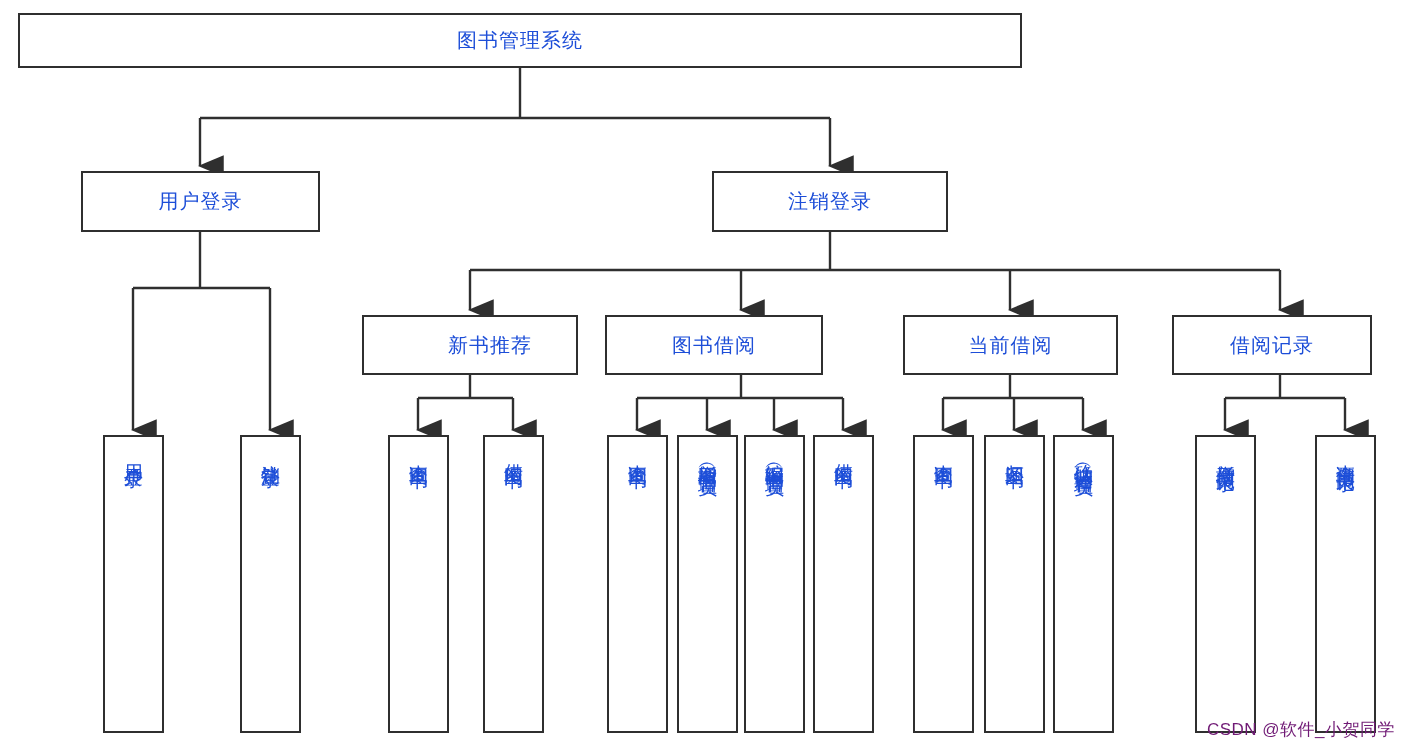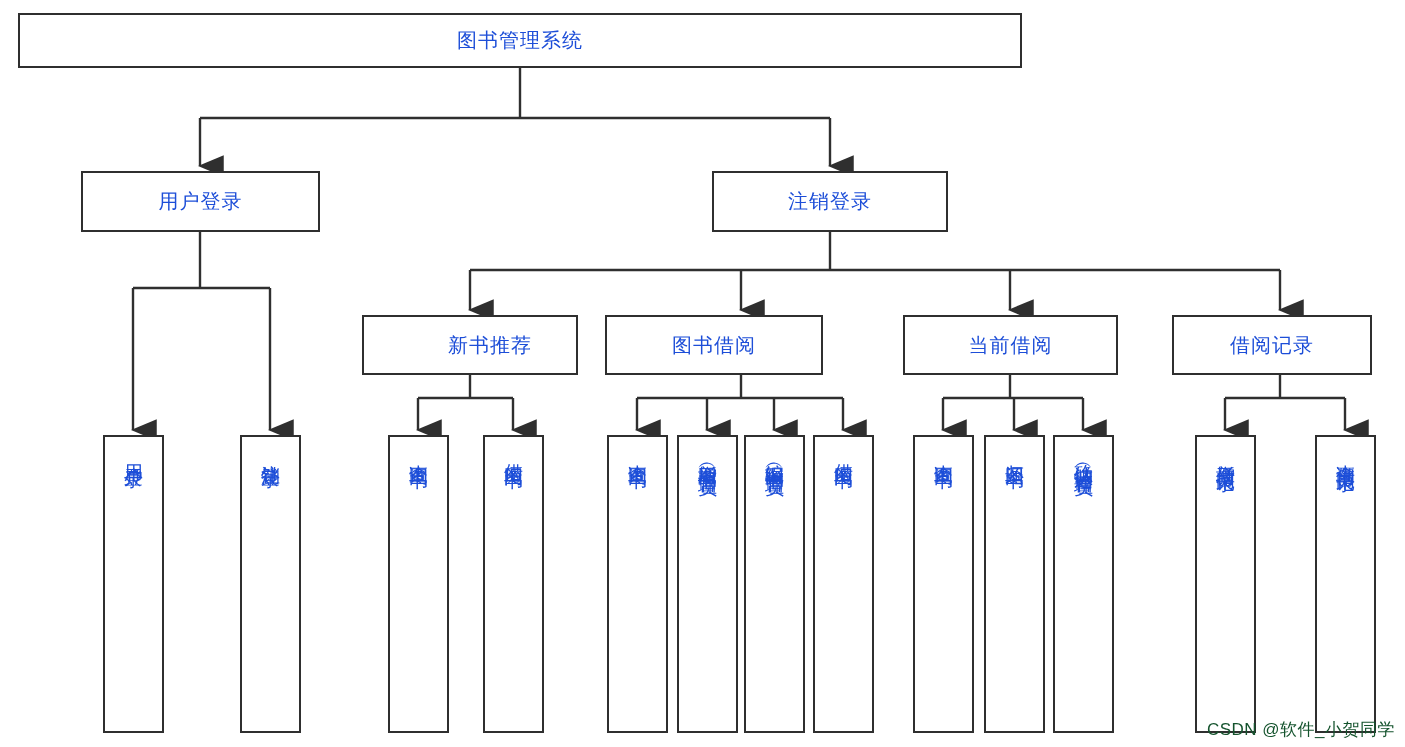--- a/index.html
+++ b/index.html
@@ -53,21 +53,21 @@
     font-size:19px;
     line-height:1.06;
     letter-spacing:2px;
     white-space:nowrap;
   }
   .watermark{
     position:absolute;
     right:10px;
     bottom:6px;
     font-size:17px;
-    color:#14532d;
+    color:#701a75;
     letter-spacing:0.5px;
     z-index:5;
     white-space:nowrap;
     font-family:"Liberation Sans","DejaVu Sans",sans-serif;
   }
 </style>
 </head>
 <body>
 
 <div id="canvas">

